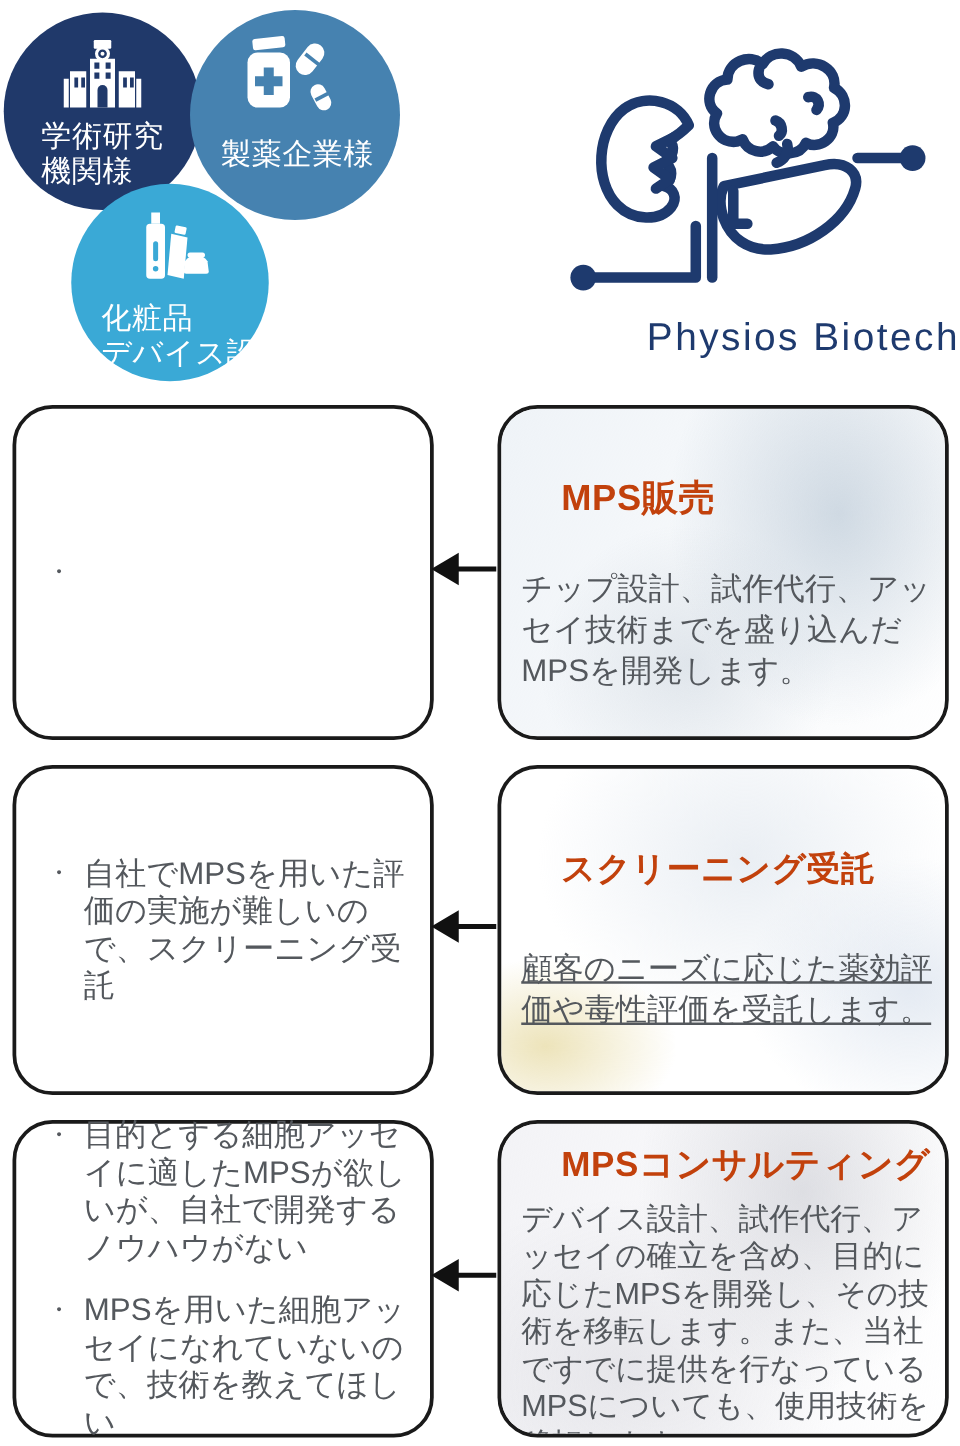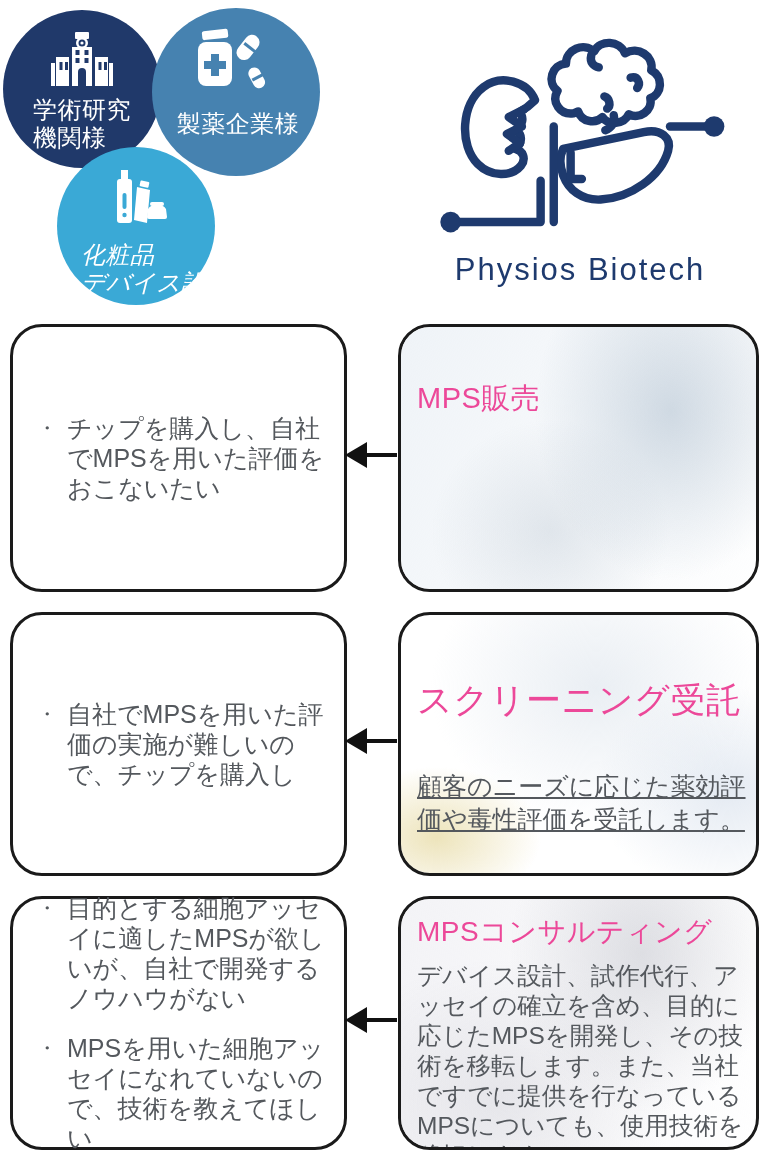--- a/index.html
+++ b/index.html
@@ -5,35 +5,35 @@
   * { margin:0; padding:0; box-sizing:border-box; }
   html,body { background:#ffffff; }
   body { font-family:"Liberation Sans","DejaVu Sans",sans-serif; }
   .canvas { position:relative; width:767px; height:1157px; background:#fff; overflow:hidden; }
 
   
   .customers { position:absolute; left:0; top:0; width:420px; height:320px; }
   .circle { position:absolute; border-radius:50%; color:#fff; }
   .circle.c0 { left:3px;   top:10px;  width:158px; height:158px; background:#20396a; z-index:1; }
   .circle.c1 { left:152px; top:8px;   width:168px; height:168px; background:#4682b0; z-index:2; }
-  .circle.c2 { left:57px;  top:147px; width:158px; height:158px; background:#3aa9d6; z-index:3;font-style:italic; }
+  .circle.c2 { left:57px;  top:147px; width:158px; height:158px; background:#3aa9d6; z-index:3; }
   .circle.c3 { left:212px; top:158px; width:156px; height:156px; background:#1a4a9e; z-index:4; }
   .circle .cicon { position:absolute; left:50%; transform:translateX(-50%); }
   .c0 .cicon { top:20px; }
   .c1 .cicon { top:20px; }
   .c2 .cicon { top:22px; }
   .c3 .cicon { top:18px; }
   .clabel { position:absolute; font-size:24px; line-height:28px; letter-spacing:0.5px; white-space:nowrap; }
   .c0 .clabel { left:30px; top:86px; }
   .c1 .clabel { left:4px; right:0; top:102px; text-align:center; }
   .c2 .clabel { left:24px; top:94px; }
   .c3 .clabel { left:0; right:0; top:96px; text-align:center; }
 
   
-  .brand { position:absolute; left:408px; top:10px; width:344px; height:300px; text-align:center; }
+  .brand { position:absolute; left:424px; top:10px; width:344px; height:300px; text-align:right; }
   .brand svg.mark { display:block; margin:6px auto 0; }
   .brand-text { margin-top:2px; font-size:31px; letter-spacing:2px; font-weight:500; color:#1e3a6e; white-space:nowrap; }
 
   
   .row { position:absolute; left:0; width:768px; }
   .row.r0 { top:324px; height:268px; }
   .row.r1 { top:612px; height:264px; }
   .row.r2 { top:896px; height:254px; }
 
   .need-box { position:absolute; left:10px; top:0; bottom:0; width:337px;
@@ -56,27 +56,27 @@
       linear-gradient(115deg, rgba(236,241,246,.85), rgba(250,251,252,.15)); }
   .r1 .service-bg { background:
       radial-gradient(ellipse 150px 100px at 10% 86%, rgba(222,205,130,.55), rgba(222,205,130,0) 70%),
       radial-gradient(ellipse 230px 190px at 55% 28%, rgba(213,222,232,.5), rgba(213,222,232,0) 72%),
       radial-gradient(ellipse 190px 150px at 92% 68%, rgba(188,203,223,.4), rgba(188,203,223,0) 70%); }
   .r2 .service-bg { background:
       radial-gradient(ellipse 190px 230px at 68% 22%, rgba(178,180,190,.4), rgba(178,180,190,0) 70%),
       radial-gradient(ellipse 240px 190px at 28% 80%, rgba(198,198,206,.35), rgba(198,198,206,0) 73%),
       linear-gradient(100deg, rgba(240,240,244,.8), rgba(250,250,252,.1)); }
   .service-inner { position:relative; height:100%; padding:0 6px 0 16px; }
-  .service-title { color:#ec4899; font-weight:400; letter-spacing:0.5px; }
+  .service-title { color:#c2410c; font-weight:700; letter-spacing:0.5px;margin-left:32px; }
   .service-desc  { color:#54585d; }
   .r0 .service-inner { padding-top:52px; }
   .r0 .service-title { font-size:29px; }
   .r0 .service-desc  { margin-top:36px; font-size:25px; line-height:33px; }
   .r1 .service-inner { padding-top:62px; }
-  .r1 .service-title { font-size:35px; }
+  .r1 .service-title { font-size:27px; }
   .r1 .service-desc  { margin-top:46px; font-size:25px; line-height:33px;text-decoration:underline; }
   .r2 .service-inner { padding-top:14px; }
   .r2 .service-title { font-size:28px; }
   .r2 .service-desc  { margin-top:10px; font-size:24.5px; line-height:30px; }
 </style>
 </head>
 <body>
 
 <div class="canvas">
 
@@ -206,42 +206,42 @@
         <circle cx="22" cy="214" r="11"></circle>
       </g>
     </svg>
     <div class="brand-text">Physios Biotech</div>
   </div>
 
   <section class="row r0">
     <div class="need-box">
       <div class="bullet">
         <span class="marker">・</span>
-        <span class="btext">チップを購入し、自社でMPSを用いた評価をおこないたい</span>
       </div>
     </div>
     <div class="arrow-wrap">
       <svg width="56" height="36" viewBox="0 0 56 36">
         <line x1="54" y1="18" x2="16" y2="18" stroke="#111111" stroke-width="4"></line>
         <polygon points="2,18 24,5 24,31" fill="#111111"></polygon>
       </svg>
     </div>
     <div class="service-box">
       <div class="service-bg"></div>
       <div class="service-inner">
         <h3 class="service-title">MPS販売</h3>
+        <p class="service-desc">チップ設計、試作代行、アッセイ技術までを盛り込んだMPSを開発します。</p>
       </div>
     </div>
   </section>
 
   <section class="row r1">
     <div class="need-box">
       <div class="bullet">
         <span class="marker">・</span>
-        <span class="btext">自社でMPSを用いた評価の実施が難しいので、チップを購入し</span>
+        <span class="btext">自社でMPSを用いた評価の実施が難しいので、スクリーニング受託</span>
       </div>
     </div>
     <div class="arrow-wrap">
       <svg width="56" height="36" viewBox="0 0 56 36">
         <line x1="54" y1="18" x2="16" y2="18" stroke="#111111" stroke-width="4"></line>
         <polygon points="2,18 24,5 24,31" fill="#111111"></polygon>
       </svg>
     </div>
     <div class="service-box">
       <div class="service-bg"></div>

